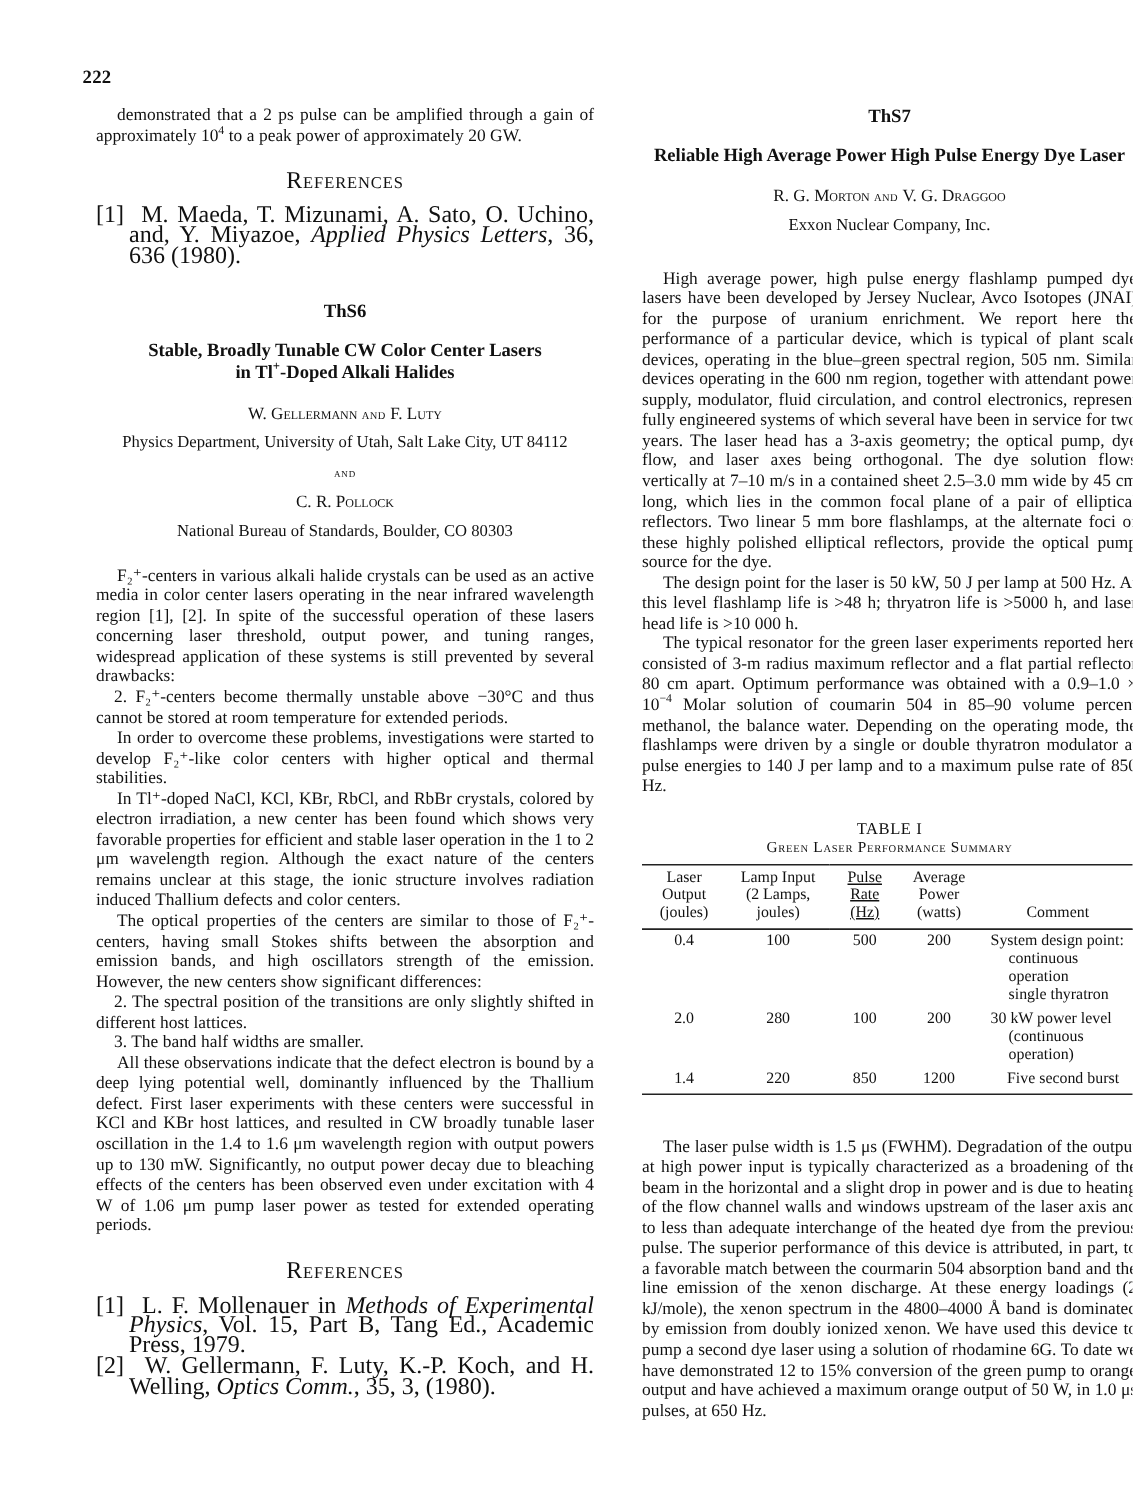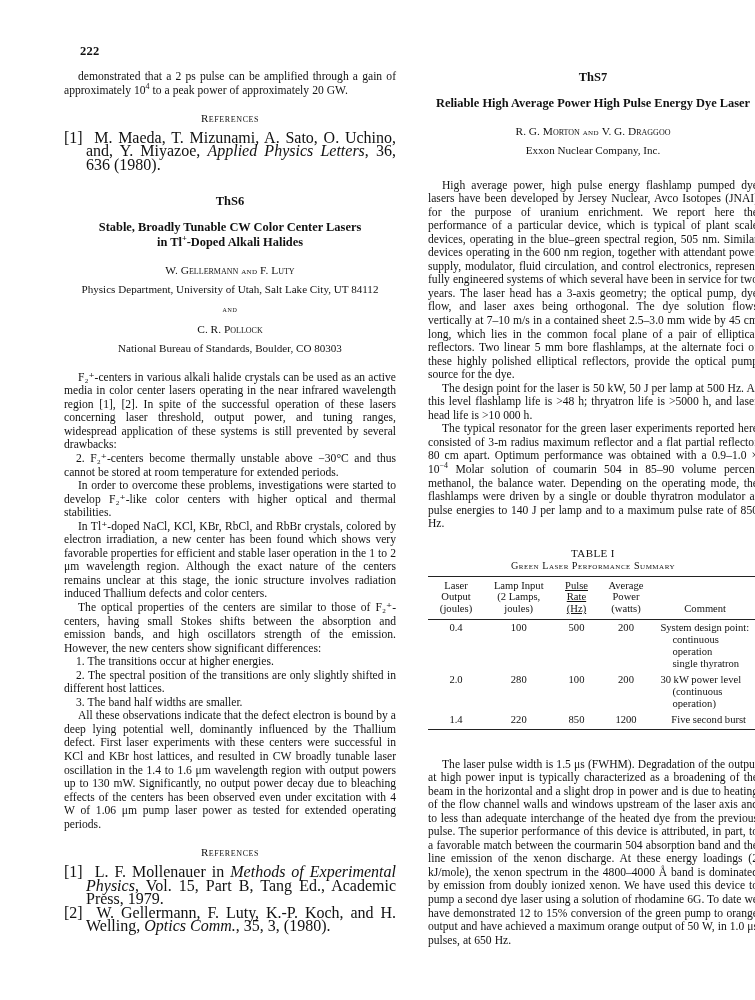--- a/index.html
+++ b/index.html
@@ -17,21 +17,21 @@
   }
   .page {
     position: relative;
     width: 755px;
     height: 1000px;
     padding: 0;
     box-sizing: border-box;
   }
   .folio {
     position: absolute;
-    left: 80px;
+    left: 55px;
     top: 44px;
     font-weight: bold;
     font-size: 12.5px;
     letter-spacing: 0.2px;
   }
   .columns {
     position: absolute;
     left: 0;
     top: 70px;
     width: 736px;
@@ -54,21 +54,21 @@
     text-indent: 14px;
     -webkit-hyphens: none;
     hyphens: none;
     word-spacing: 0.1px;
   }
   p.listitem { text-indent: 12px; }
 
   .sec-head {
     text-align: center;
     font-variant: small-caps;
-    font-size: 11px;
+    font-size: 16px;
     letter-spacing: 0.6px;
     margin: 15px 0 7px 0;
   }
   .paper-id {
     text-align: center;
     font-weight: bold;
     font-size: 12.5px;
     margin: 0 0 11px 0;
   }
   .paper-title {
@@ -228,21 +228,20 @@
 
       <div class="affil">National Bureau of Standards, Boulder, CO 80303</div>
 
       <div class="gap-sm"></div>
 
       <p>F₂⁺-centers in various alkali halide crystals can be used as an active media in color center lasers operating in the near infrared wavelength region [1], [2]. In spite of the successful operation of these lasers concerning laser threshold, output power, and tuning ranges, widespread application of these systems is still prevented by several drawbacks:</p>
       <p class="listitem">2. F₂⁺-centers become thermally unstable above −30°C and thus cannot be stored at room temperature for extended periods.</p>
       <p>In order to overcome these problems, investigations were started to develop F₂⁺-like color centers with higher optical and thermal stabilities.</p>
       <p>In Tl⁺-doped NaCl, KCl, KBr, RbCl, and RbBr crystals, colored by electron irradiation, a new center has been found which shows very favorable properties for efficient and stable laser operation in the 1 to 2 μm wavelength region. Although the exact nature of the centers remains unclear at this stage, the ionic structure involves radiation induced Thallium defects and color centers.</p>
       <p>The optical properties of the centers are similar to those of F₂⁺-centers, having small Stokes shifts between the absorption and emission bands, and high oscillators strength of the emission. However, the new centers show significant differences:</p>
-      <p class="listitem">1. The transitions occur at higher energies.</p>
       <p class="listitem">2. The spectral position of the transitions are only slightly shifted in different host lattices.</p>
       <p class="listitem">3. The band half widths are smaller.</p>
       <p>All these observations indicate that the defect electron is bound by a deep lying potential well, dominantly influenced by the Thallium defect. First laser experiments with these centers were successful in KCl and KBr host lattices, and resulted in CW broadly tunable laser oscillation in the 1.4 to 1.6 μm wavelength region with output powers up to 130 mW. Significantly, no output power decay due to bleaching effects of the centers has been observed even under excitation with 4 W of 1.06 μm pump laser power as tested for extended operating periods.</p>
 
       <div class="sec-head">References</div>
 
       <div class="refblock">
         <div class="ref"><span>[1]</span>&nbsp;&nbsp;<span>L. F. Mollenauer in </span><i>Methods of Experimental Physics</i><span>, Vol. 15, Part B, Tang Ed., Academic Press, 1979.</span></div>
         <div class="ref"><span>[2]</span>&nbsp;&nbsp;<span>W. Gellermann, F. Luty, K.-P. Koch, and H. Welling, </span><i>Optics Comm.</i><span>, 35, 3, (1980).</span></div>
       </div>

